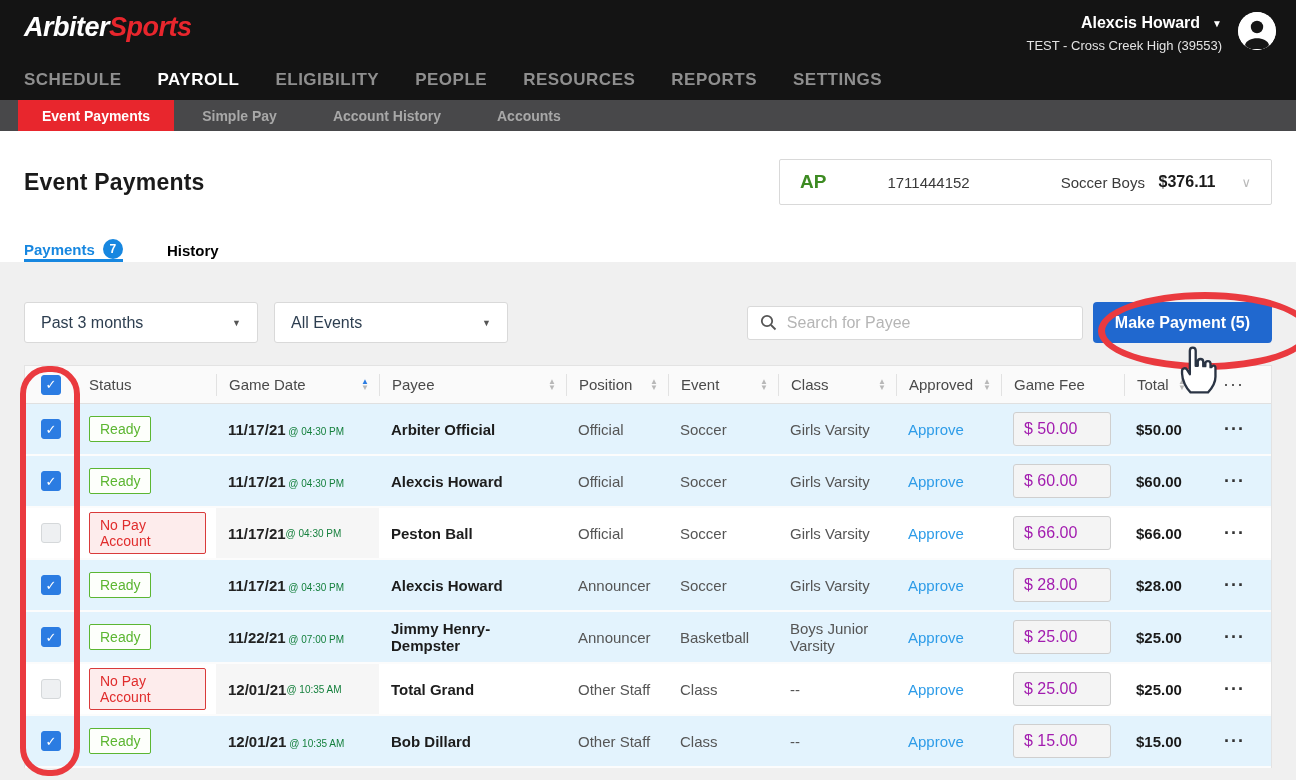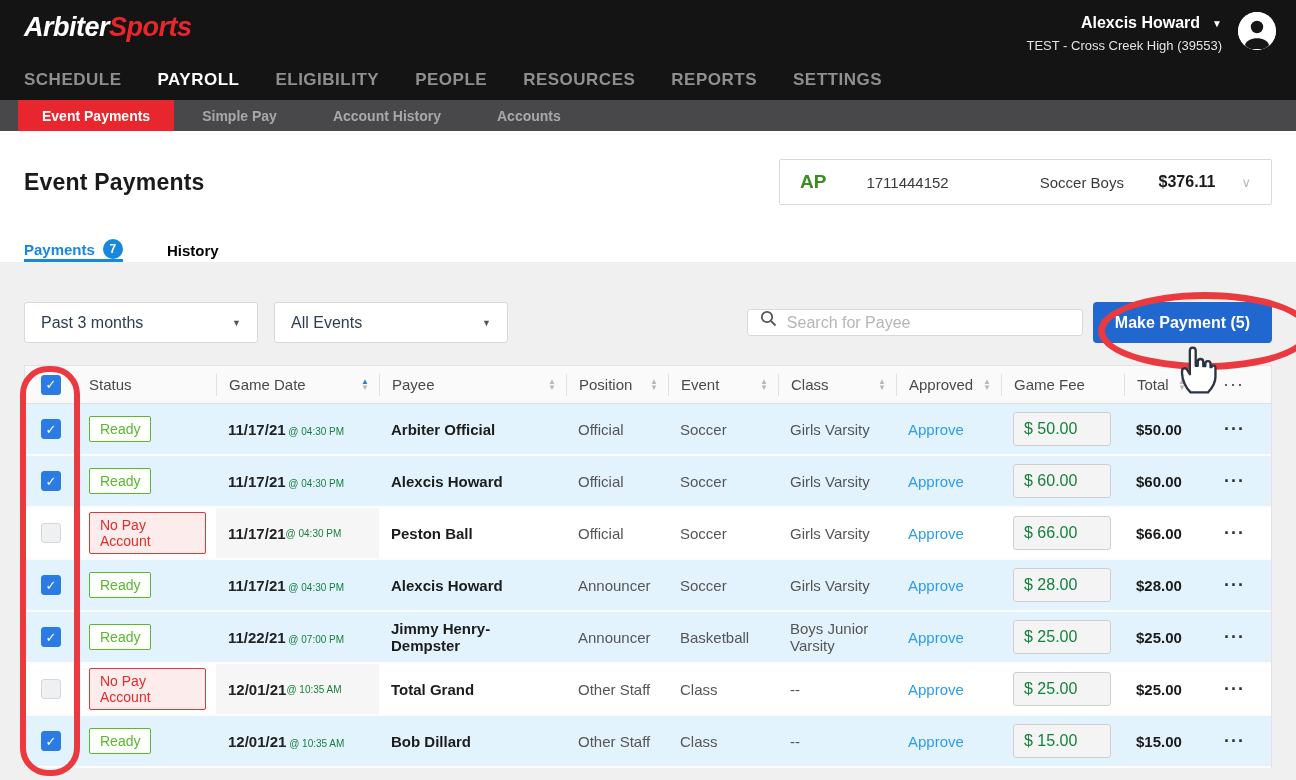--- a/index.html
+++ b/index.html
@@ -33,42 +33,42 @@
   .subnav .sub-item { display:flex; align-items:center; padding:0 28px; font-size:14px; font-weight:bold; color:#a8a8a8; cursor:pointer; }
   .subnav .sub-item.active { background:#e8262d; color:#fff; padding:0 24px; margin-left:18px; }
 
   
   .whiteband { background:#fff; padding:0 24px; }
   .title-row { display:flex; justify-content:space-between; align-items:center; padding-top:28px; }
   .page-title { font-size:23px; font-weight:800; color:#1a1a1a; letter-spacing:0.2px; }
   .account-box { width:493px; height:46px; background:#fff; border:1px solid #d9d9d9; border-radius:2px;
     display:flex; align-items:center; padding:0 20px; cursor:pointer; }
   .ap-tag { color:#3d8b22; font-weight:bold; font-size:19px; }
-  .acct-num { margin-left:40px; font-size:15px; color:#3a3a3a; }
+  .acct-num { margin-left:61px; font-size:15px; color:#3a3a3a; }
   .acct-name { margin-left:91px; font-size:15px; color:#3a3a3a; }
   .acct-amt { margin-left:auto; font-size:16px; font-weight:bold; color:#1a1a1a; }
   .acct-chevron { margin-left:26px; color:#b9b9b9; font-size:13px; }
 
   .tabs-row { display:flex; gap:44px; margin-top:34px; }
   .tab { font-size:15px; font-weight:bold; cursor:pointer; display:flex; align-items:center; gap:8px; }
   .tab.active { color:#1787e0; border-bottom:3px solid #1787e0; }
   .tab.inactive { color:#000000; }
   .tab-badge { background:#1787e0; color:#fff; width:20px; height:20px; border-radius:50%;
     font-size:12px; display:flex; align-items:center; justify-content:center; }
 
   
   .content { background:#f0f0f0; padding:40px 24px 0 24px; }
   .filters-row { display:flex; align-items:center; }
   .dropdown { width:234px; height:41px; background:#fff; border:1px solid #d9d9d9; border-radius:3px;
     display:flex; align-items:center; justify-content:space-between; padding:0 16px; cursor:pointer; }
   .dropdown + .dropdown { margin-left:16px; }
   .dropdown .dd-label { font-size:16px; color:#2d3e50; }
   .dropdown .dd-caret { font-size:9px; color:#555; }
-  .searchbox { margin-left:auto; width:336px; height:27px; background:#fff; border:1px solid #d9d9d9; border-radius:3px;
-    display:flex; padding:0 12px; gap:10px; }
+  .searchbox { margin-left:auto; width:336px; height:34px; background:#fff; border:1px solid #d9d9d9; border-radius:3px;
+    display:flex; align-items:center; padding:0 12px; gap:10px; }
   .searchbox input { border:none; outline:none; flex:1; font-size:16px; color:#333; font-family:inherit; background:transparent; }
   .searchbox input::placeholder { color:#b5b5b5; }
   .make-payment-btn { margin-left:10px; height:41px; padding:0 22px; background:#2068cf; border:none; border-radius:4px;
     color:#fff; font-size:16px; font-weight:bold; font-family:inherit; cursor:pointer; }
 
   
   .table { margin-top:22px; background:#fff; border:1px solid #e3e3e3; border-bottom:none; }
   .trow, .thead {
     display:grid;
     grid-template-columns:52px 139px 163px 187px 102px 110px 118px 105px 123px 72px 1fr;
@@ -92,21 +92,21 @@
     display:flex; align-items:center; justify-content:center; font-size:13px; color:transparent; }
   .checkbox.checked { background:#2b7ce2; border-color:#2b7ce2; color:#fff; }
   .badge { display:inline-block; font-size:14px; padding:4px 10px; border-radius:2px; border:1px solid; }
   .badge.ready { color:#5cb632; border-color:#5cb632; background:#fdfffb; }
   .badge.nopay { color:#e02c2c; border-color:#d93a3a; background:#fdecec; }
   .cell-date b { color:#222; font-size:15px; }
   .cell-date .time { color:#15803d; font-size:10px; }
   .cell-payee { font-weight:bold; color:#1c1c1c; }
   .approve-link { color:#2e9ce8; cursor:pointer; text-decoration:none; }
   .fee-input { width:98px; height:34px; background:#f4f4f4; border:1px solid #cfcfcf; border-radius:3px;
-    font-size:16px; color:#15803d; padding:0 10px; font-family:inherit; }
+    font-size:16px; color:#a21caf; padding:0 10px; font-family:inherit; }
   .cell-total { font-weight:bold; color:#1a1a1a; }
   .cell-menu { display:flex; justify-content:center; font-size:18px; font-weight:bold; color:#333;
     letter-spacing:1px; cursor:pointer; }
 
   
   .ann-rect { position:absolute; left:20px; top:366px; width:60px; height:410px;
     border:6px solid #ea3a3f; border-radius:28px; pointer-events:none; z-index:50; }
   .ann-ellipse { position:absolute; left:1098px; top:292px; width:214px; height:78px;
     border:7px solid #ea3a3f; border-radius:50%; pointer-events:none; z-index:50; }
   .cursor-icon { position:absolute; left:1176px; top:343px; width:42px; height:52px; z-index:60; pointer-events:none; }

